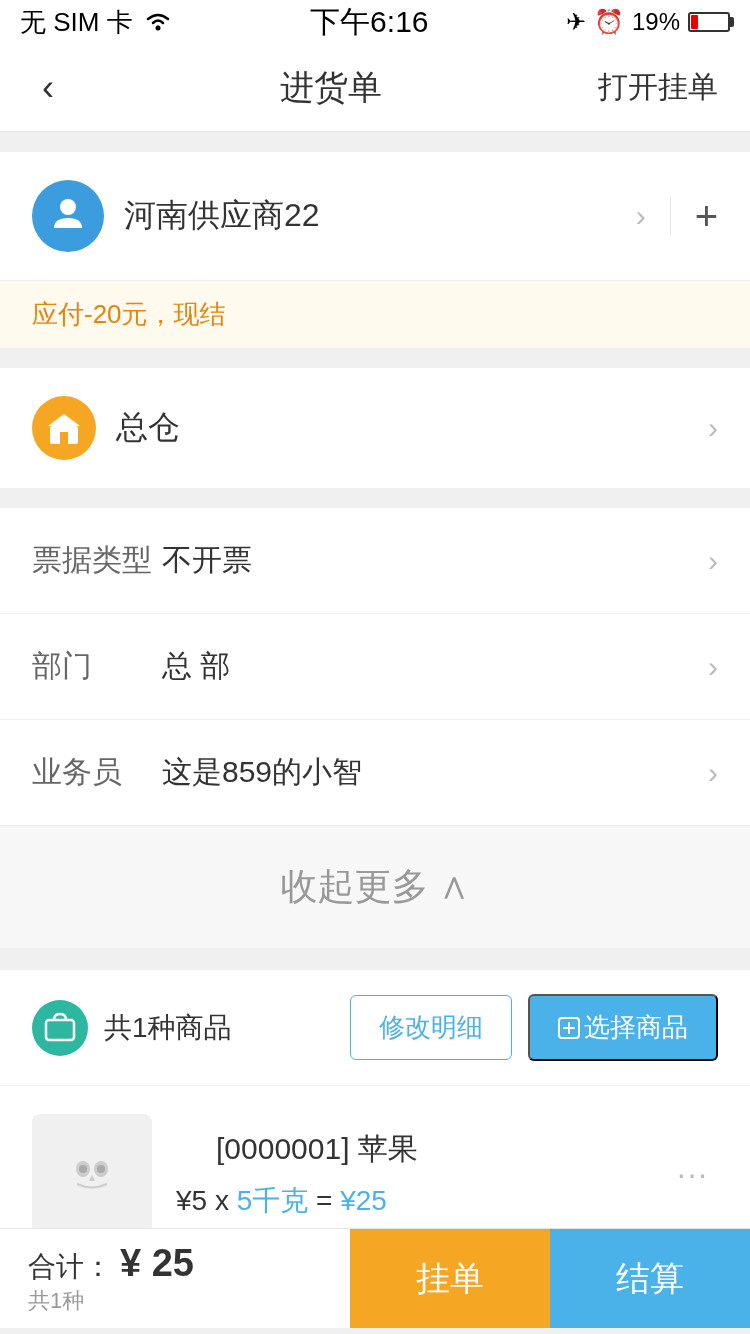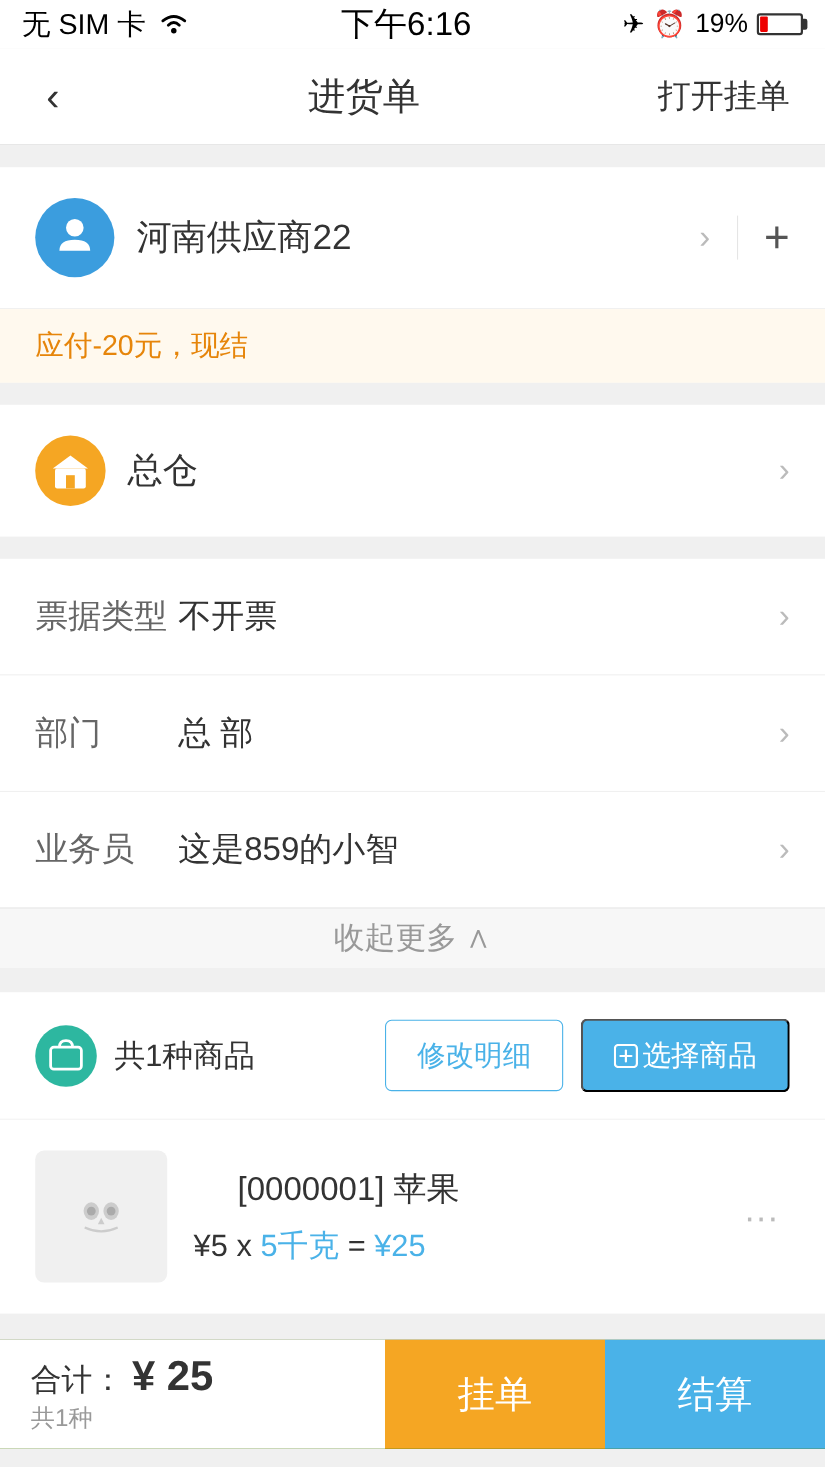--- a/index.html
+++ b/index.html
@@ -197,23 +197,23 @@
     .form-placeholder {
       flex: 1;
       font-size: 30px;
       color: #ccc;
     }
 
     
     .collapse-row {
       background: #f7f7f7;
       text-align: center;
-      padding: 8px;
+      padding: 36px;
       color: #999;
-      font-size: 28px;
+      font-size: 37px;
       cursor: pointer;
       border-top: 1px solid #e8e8e8;
     }
 
     
     .products-section {
       background: #fff;
       margin-top: 2px;
     }
     .products-header {
@@ -297,26 +297,26 @@
     }
     .product-more {
       color: #bbb;
       font-size: 32px;
       padding: 10px;
       cursor: pointer;
     }
 
     .footer-bar {
       position: fixed;
-      bottom: 17px;
+      bottom: 6px;
       width: 750px;
       height: 100px;
       display: flex;
       align-items: stretch;
-      background: #4d7c0f;
+      background: #4c1d95;
       border-top: 1px solid #e5e5e5;
     }
     .footer-total {
       flex: 1;
       display: flex;
       flex-direction: column;
       justify-content: center;
       padding: 0 28px;
       background: #fff;
     }

